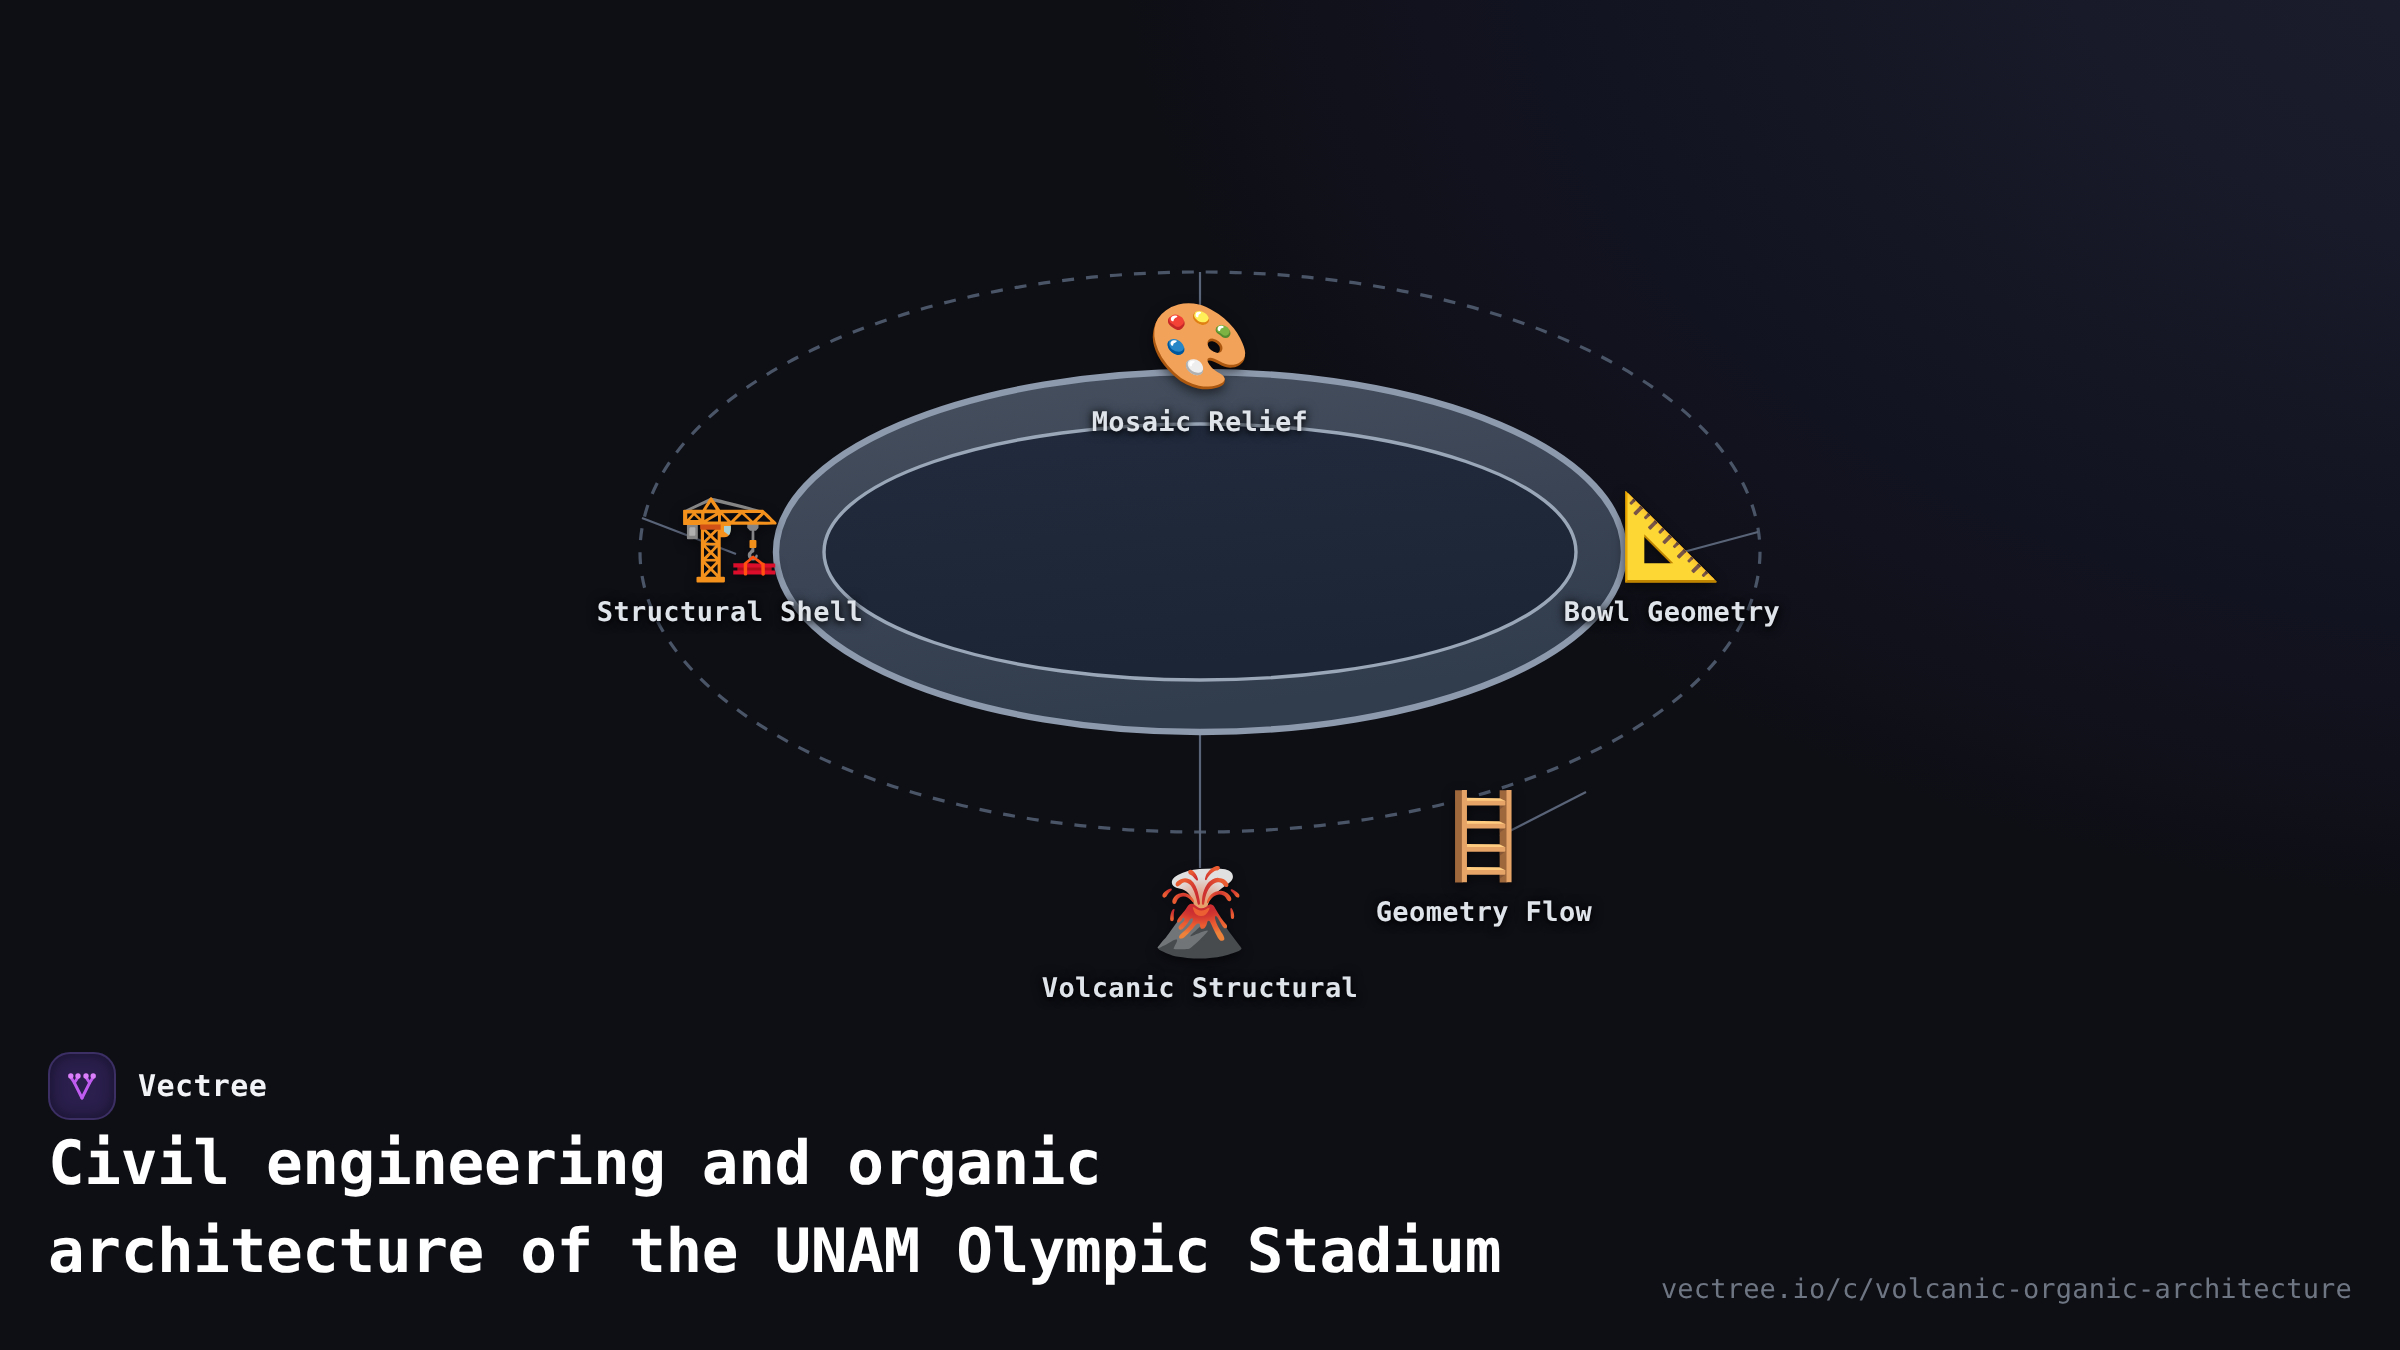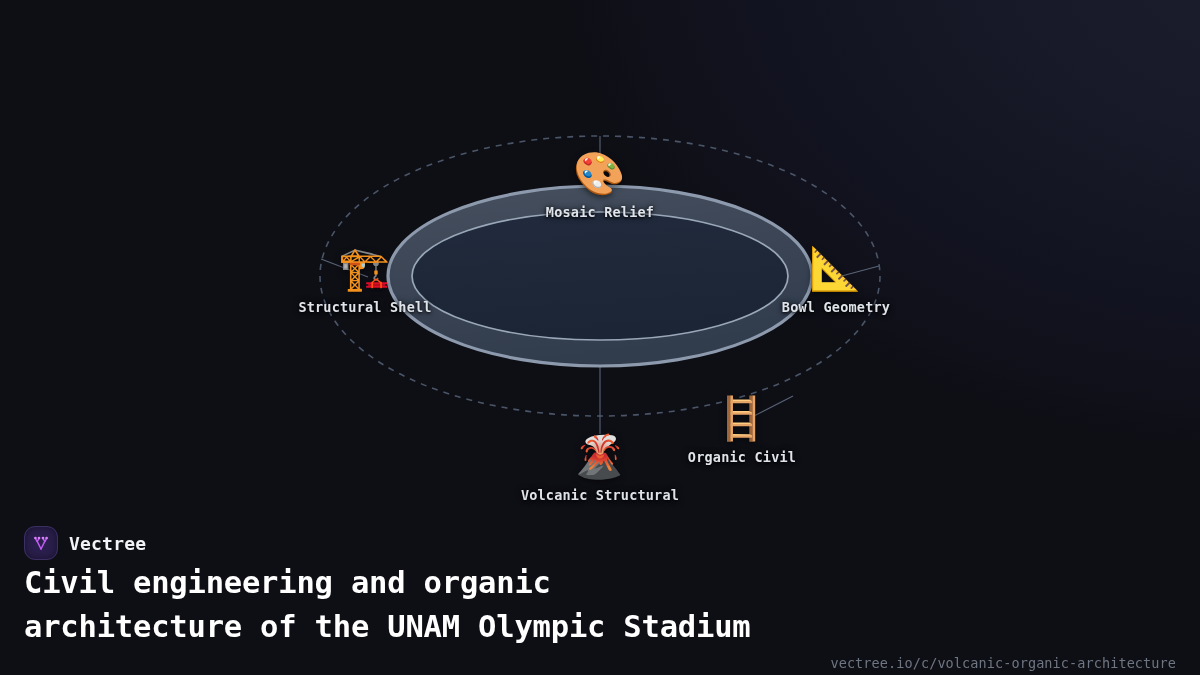--- a/index.html
+++ b/index.html
@@ -73,41 +73,41 @@
     height: 32px;
     border-radius: 11px;
     background: #2a1f4d;
     border: 1px solid #3b2f63;
     display: flex;
     align-items: center;
     justify-content: center;
     box-shadow: inset 0 0 8px rgba(0,0,0,0.45);
   }
   #brand-name {
-    font-size: 18px;
+    font-size: 15px;
     font-weight: bold;
     color: #f2f3f6;
     letter-spacing: 0.2px;
   }
   #headline {
     position: absolute;
     left: 24px;
     top: 46px;
     width: 760px;
     margin: 0;
     font-size: 30.5px;
     line-height: 44px;
     font-weight: bold;
     color: #ffffff;
     letter-spacing: -0.2px;
   }
   #source-url {
     position: absolute;
     right: 24px;
-    bottom: 4px;
+    bottom: 22px;
     font-size: 13.5px;
     color: #6f7683;
     letter-spacing: 0.1px;
   }
 </style>
 </head>
 <body>
 
 <div id="stage">
 
@@ -150,21 +150,21 @@
       <div class="node-label">Structural Shell</div>
     </div>
 
     <div class="node" style="left:836px; top:281px;">
       <div class="node-emoji">📐</div>
       <div class="node-label">Bowl Geometry</div>
     </div>
 
     <div class="node" style="left:742px; top:431px;">
       <div class="node-emoji">🪜</div>
-      <div class="node-label">Organic Civil</div>
+      <div class="node-label">Geometry Flow</div>
     </div>
 
     <div class="node" style="left:600px; top:469px;">
       <div class="node-emoji">🌋</div>
       <div class="node-label">Volcanic Structural</div>
     </div>
   </div>
 
   <div id="footer">
 

